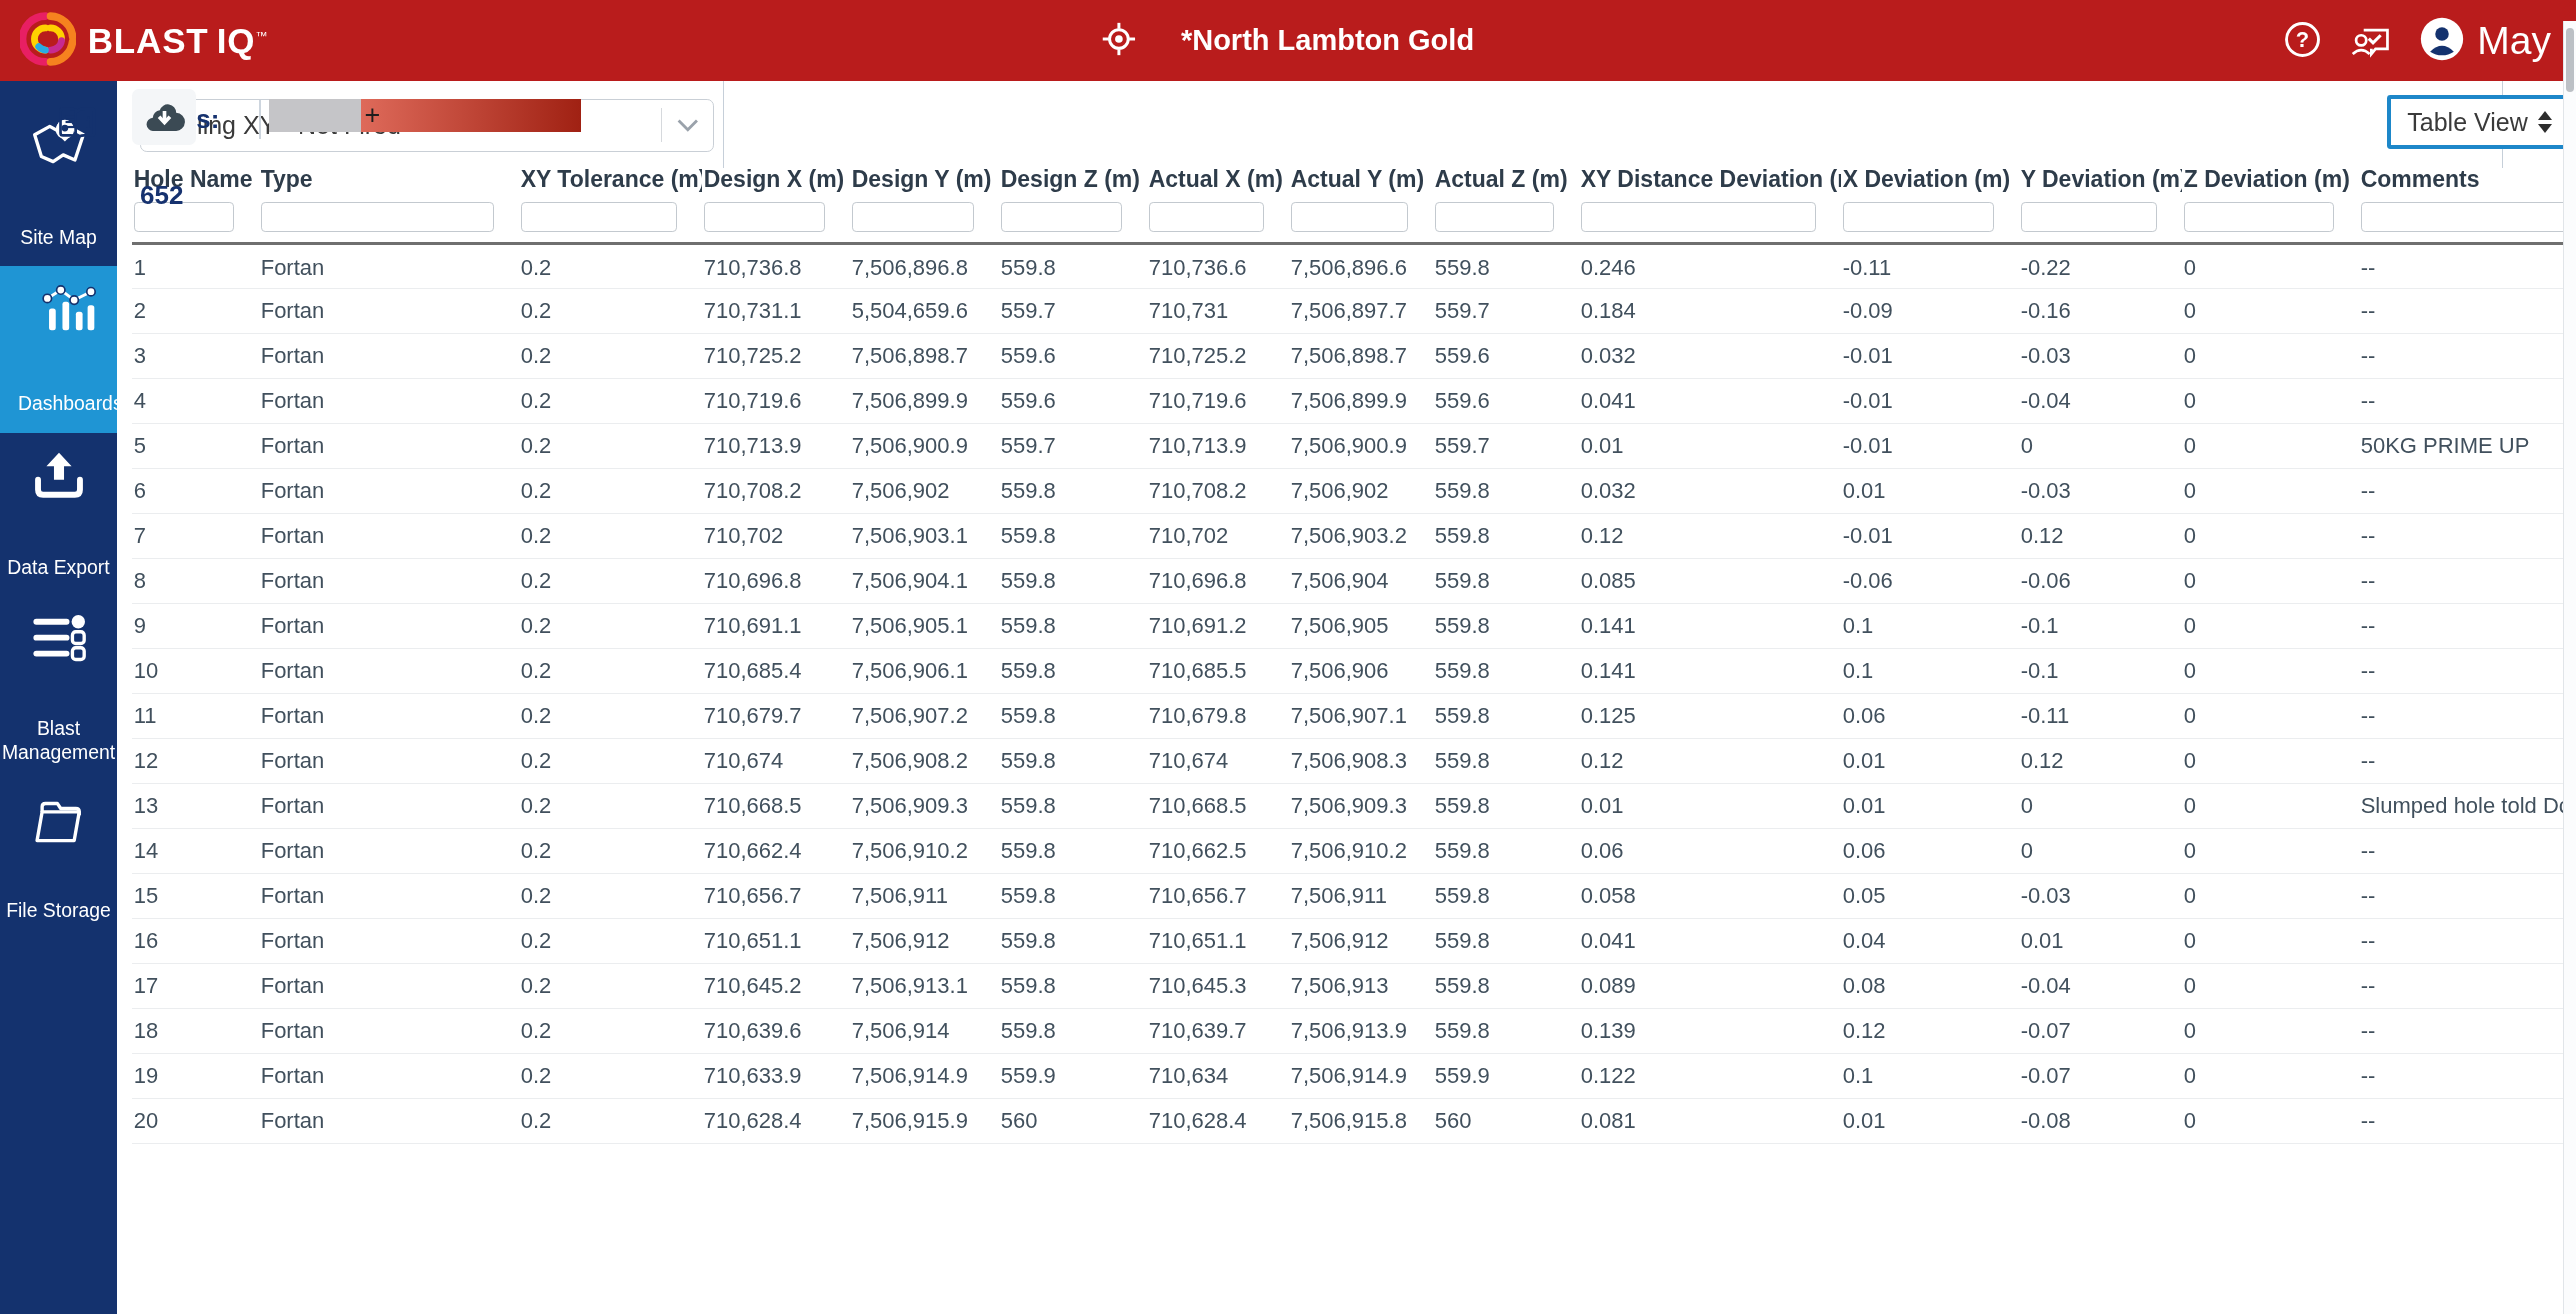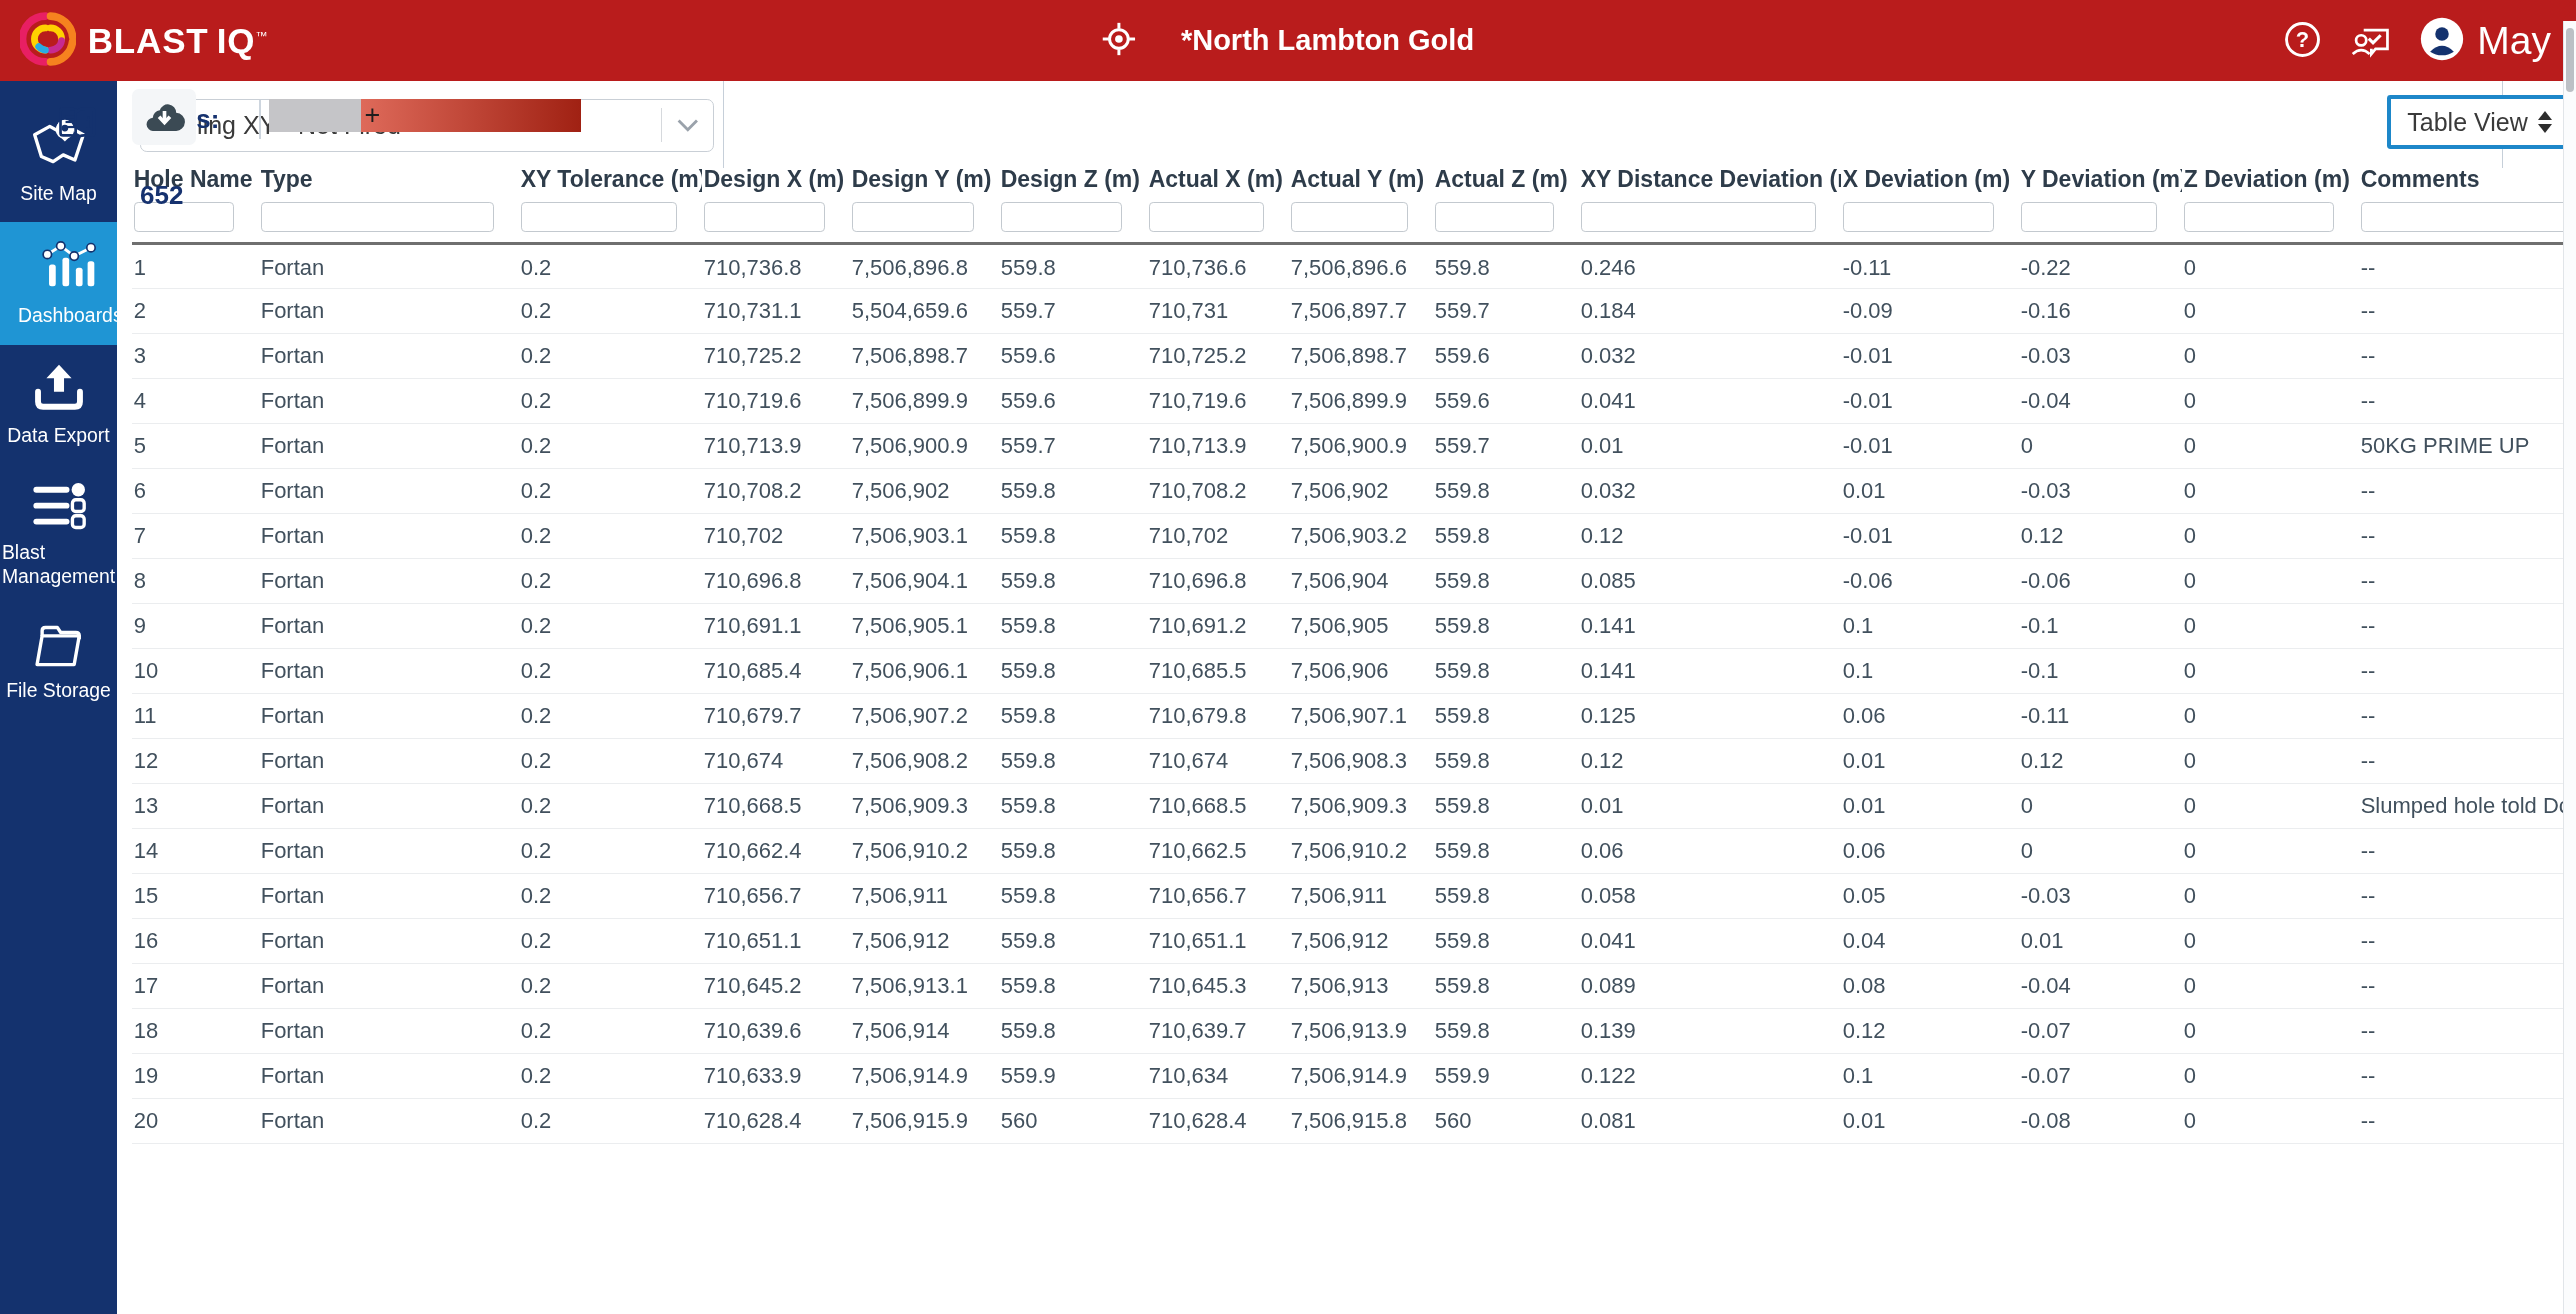--- a/index.html
+++ b/index.html
@@ -18,21 +18,21 @@
   .top-right { position:absolute; right:25px; top:0; height:81px; display:flex; align-items:center; gap:29px; }
   .user-chip { display:flex; align-items:center; gap:13.5px; }
   .user-name { color:#fff; font-size:39px; }
 
   
   .frame { display:flex; height:1234px; }
   .sidebar { width:117px; background:#14326e; flex:none; padding-top:18.6px; }
   .side-item { width:117px; padding:18.6px 3.4px 17px 3.4px; display:flex; flex-direction:column;
                align-items:center; gap:8.4px; cursor:pointer; }
   .side-item.active { background:#1f95d4;padding-left:27px; }
-  .side-label { color:#fff; font-size:19.4px; text-align:left; line-height:23.6px; }
+  .side-label { color:#fff; font-size:19.4px; text-align:center; line-height:23.6px;margin-top:44px; }
   .main { flex:1; display:flex; flex-direction:row; min-width:0; }
 
   
   .toolbar { position:relative; height:88px; background:#dfe7ef; border-bottom:0.8px solid #cfd7e0; }
   .dash-select { position:absolute; left:23px; top:17.7px; width:574px; height:53px; background:#fff;
                  border:0.8px solid #c9cfd6; border-radius:6.8px; display:flex; align-items:center;
                  cursor:pointer; }
   .dash-select-label { flex:1; font-size:25px; color:#3a3a3a; padding-left:18.6px; white-space:nowrap;
                        overflow:hidden; }
   .dash-select-divider { width:0.8px; height:34px; background:#d6d9dd; }

